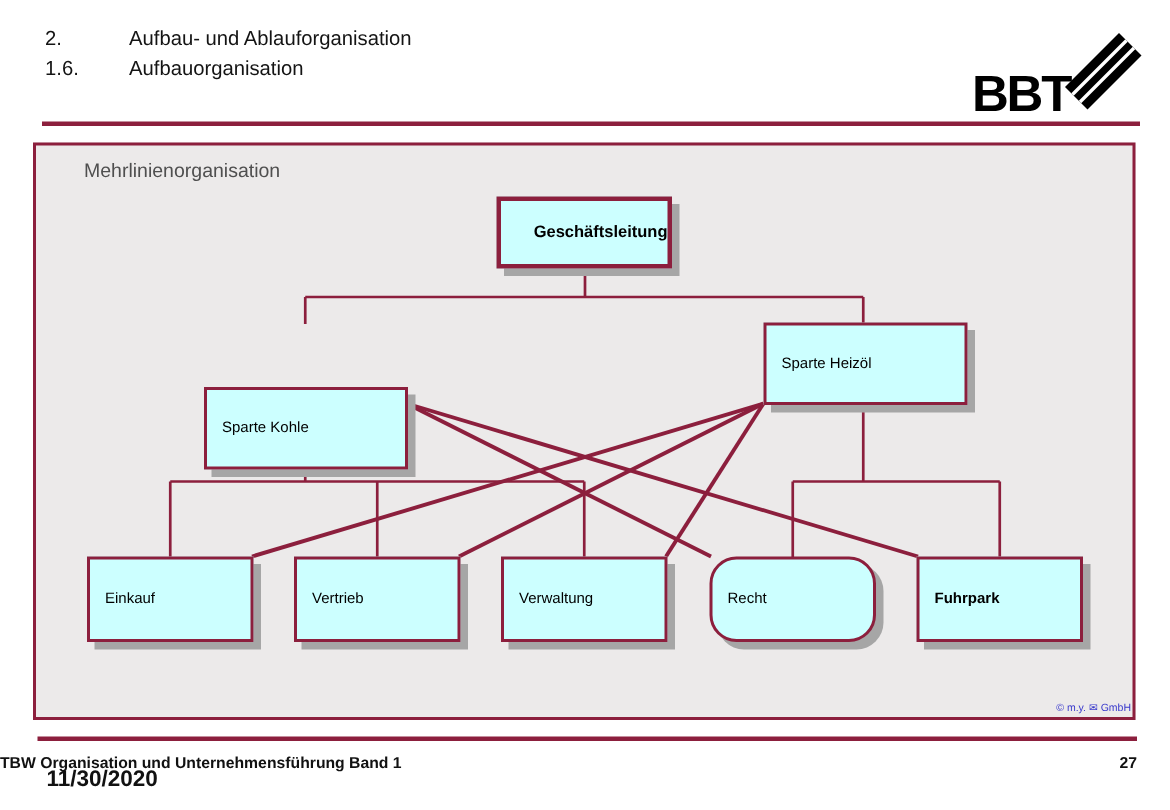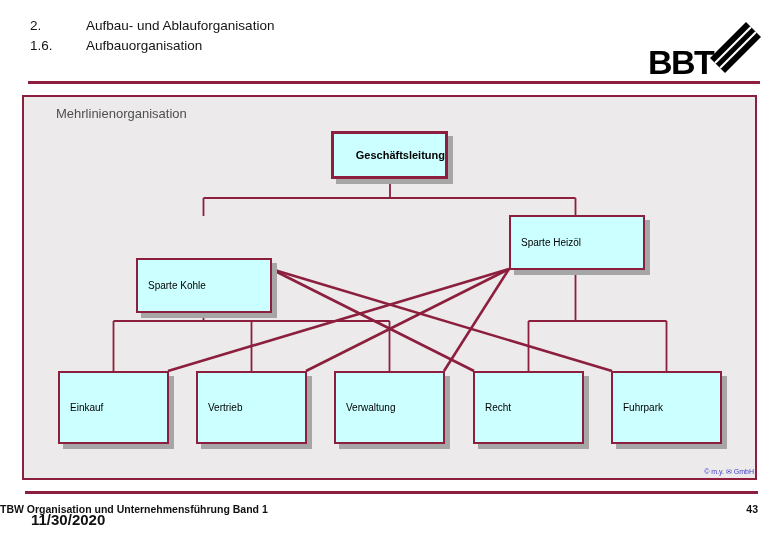--- a/index.html
+++ b/index.html
@@ -26,22 +26,22 @@
   .node{
     position:absolute;background:#CCFFFF;border:2.5px solid #8C1F3D;box-sizing:border-box;
     box-shadow:5px 5px 0 #A6A6A6;display:flex;align-items:center;
     font-size:10px;color:#000;padding-left:10px;
   }
   .node.root{border-width:3px;justify-content:flex-end;padding-left:16px;font-weight:bold;font-size:11px;}
   .node.l2-left {left:136px;top:215px;width:136px;height:55px;margin-top:43px;}
   .node.l2-right{left:509px;top:215px;width:136px;height:55px;align-items:center;}
   .node.root{left:331px;top:131px;width:117px;height:48px;}
   .node.d0{left:58px;}  .node.d1{left:196px;} .node.d2{left:334px;}
-  .node.d3{left:473px;} .node.d4{left:611px;}
-  .node.dept{top:371px;width:111px;height:73px;}
+  .node.d3{left:473px;border-radius:18px;} .node.d4{left:611px;font-weight:bold;}
+  .node.dept{top:371px;width:111px;height:57px;}
   
   .copyright{position:absolute;right:26px;top:468px;font-size:7px;color:#3A3ACC;}
   .footer-date{position:absolute;left:31px;top:511px;font-size:15px;font-weight:bold;color:#111;}
   .footer-title{position:absolute;left:0;top:503px;width:780px;text-align:left;
     font-size:10.5px;font-weight:bold;color:#111;}
   .footer-page{position:absolute;right:22px;top:503px;font-size:10.5px;font-weight:bold;color:#111;}
 </style>
 </head>
 <body>
 
@@ -120,15 +120,15 @@
   </div>
   <div class="node dept d4">
     <span>Fuhrpark</span>
   </div>
 
   <div class="copyright">© m.y. ✉ GmbH</div>
 
   <div class="rule-footer"></div>
   <div class="footer-date">11/30/2020</div>
   <div class="footer-title">TBW Organisation und Unternehmensführung Band 1</div>
-  <div class="footer-page">43</div>
+  <div class="footer-page">27</div>
 
 </div>
 
 </body></html>

